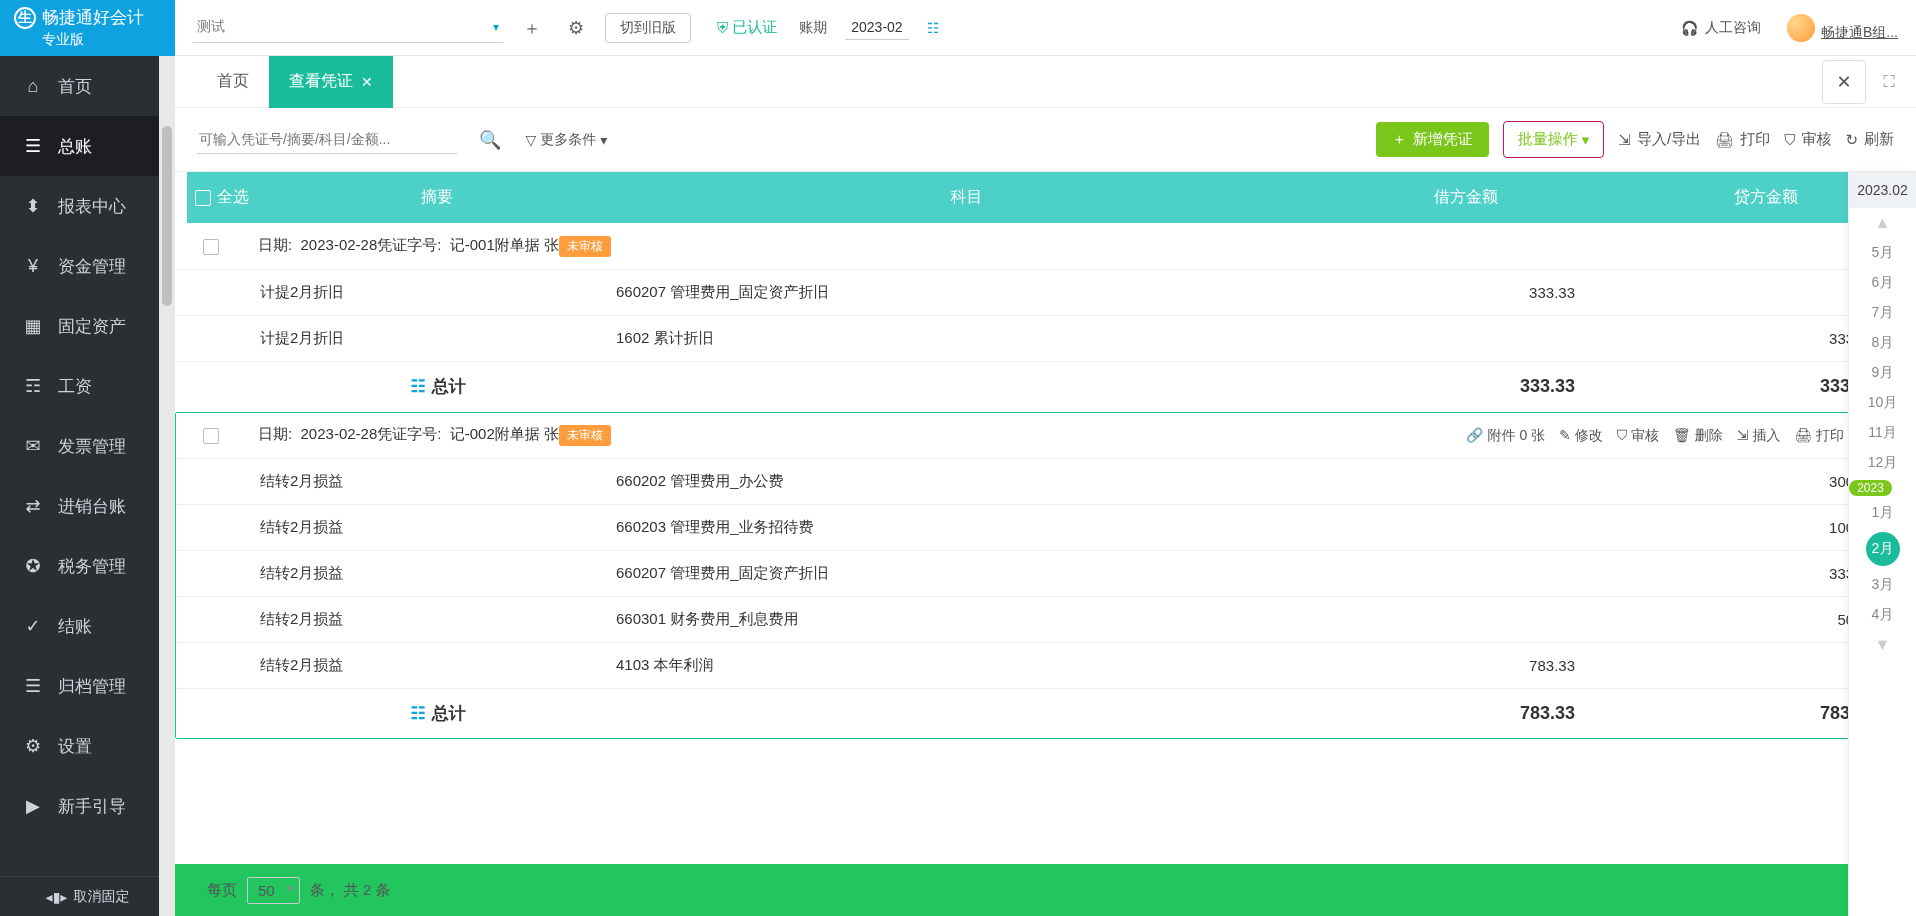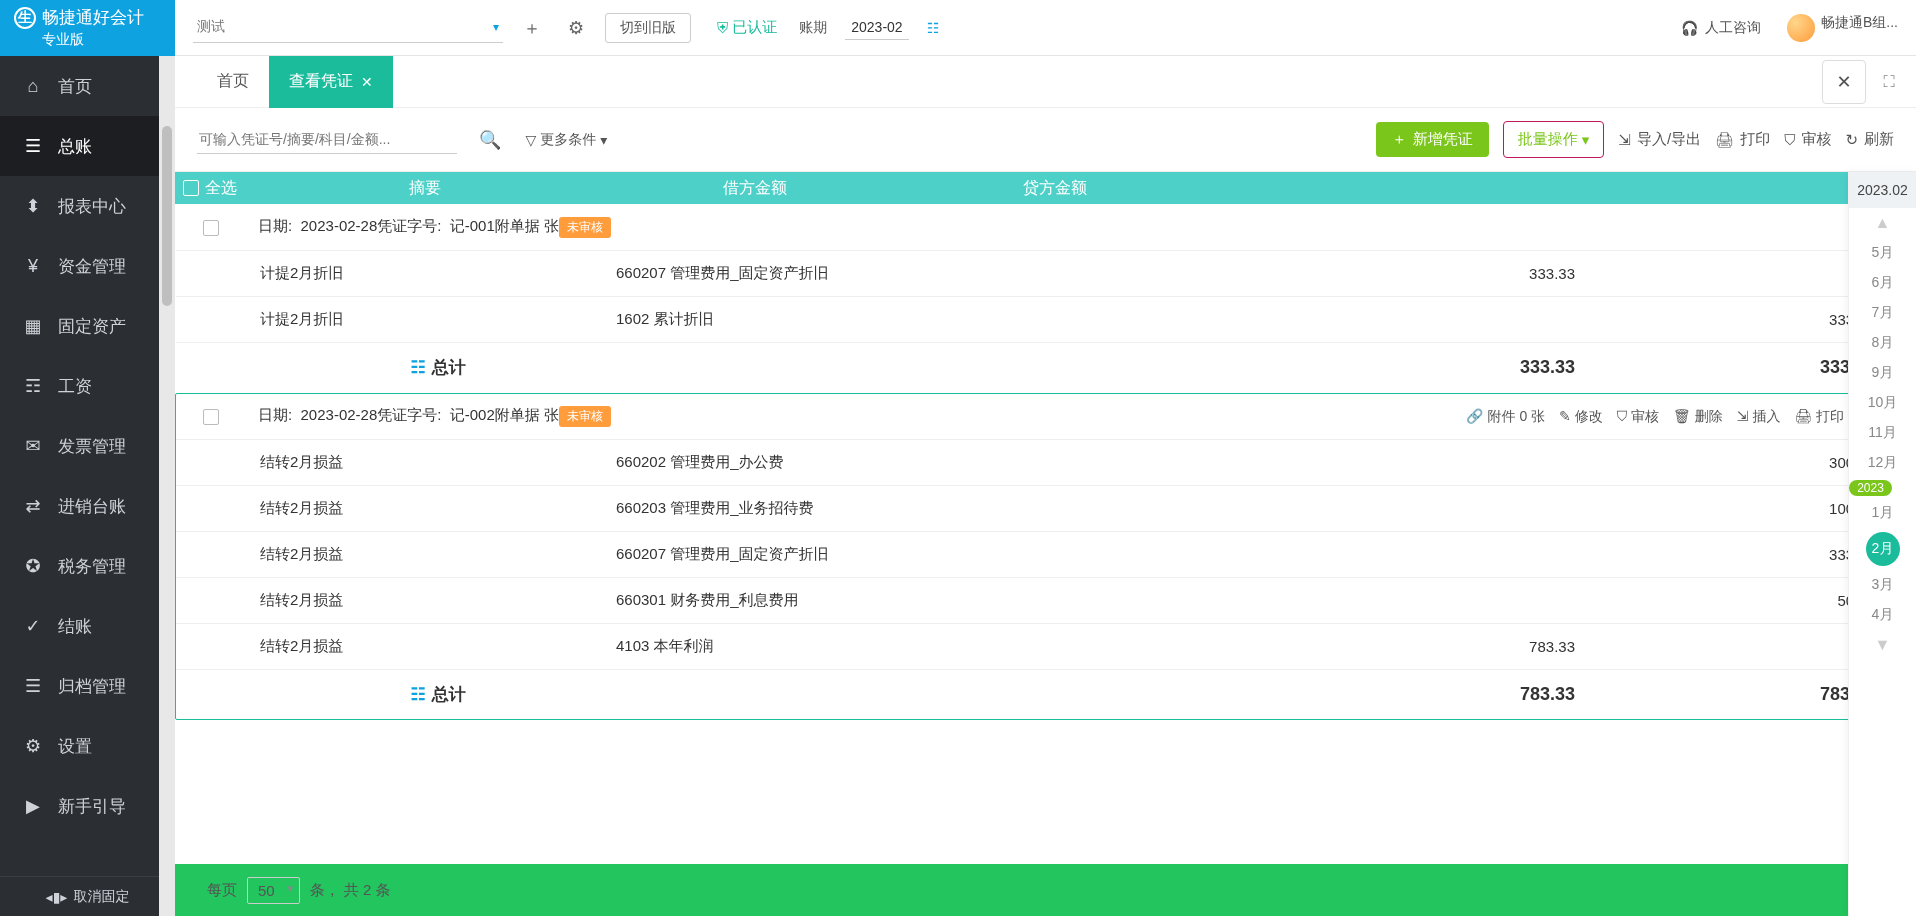--- a/index.html
+++ b/index.html
@@ -18,21 +18,21 @@
 .chev-down { color: #0fa2e0; font-size: 12px; }
 .icon-btn { width: 30px; height: 30px; display: flex; align-items: center; justify-content: center; color: #666; cursor: pointer; font-size: 18px; }
 .old-ver-btn { border: 1px solid #ccc; padding: 5px 14px; border-radius: 3px; color: #555; cursor: pointer; font-size: 14px; }
 .verified { color: #1abc9c; display: flex; align-items: center; gap: 4px; font-size: 15px; margin-left: 12px; }
 .period-label { color: #555; margin-left: 8px; }
 .period-val { border-bottom: 1px solid #ccc; padding: 4px 6px; margin-left: 4px; }
 .cal-icon { color: #0fa2e0; margin-left: 4px; }
 .spacer { flex: 1; }
 .help { display: flex; align-items: center; gap: 6px; color: #555; cursor: pointer; }
 .avatar { width: 28px; height: 28px; border-radius: 50%; background: radial-gradient(circle at 30% 30%, #ffd68a, #ff9c3c); display: inline-block; }
-.user { display: flex; align-items: flex-start; gap: 6px; color: #555; cursor: pointer; margin-left: 12px; }
+.user { display: flex; align-items: flex-end; gap: 6px; color: #555; cursor: pointer; margin-left: 12px; text-decoration: underline; }
 
 
 .main-row { flex: 1; display: flex; overflow: hidden; }
 
 
 .sidebar { width: 175px; background: #2b2e33; color: #cfd3d9; display: flex; flex-direction: column; position: relative; }
 .side-scroll { position: absolute; right: 0; top: 0; width: 16px; height: 100%; background: #e8e8e8; }
 .side-scroll-thumb { position: absolute; top: 70px; left: 3px; width: 10px; height: 180px; background: #bfbfbf; border-radius: 5px; }
 .side-item { height: 60px; display: flex; align-items: center; gap: 14px; padding-left: 22px; font-size: 17px; cursor: pointer; }
 .side-item.active { background: #1c1e22; color: #fff; }
@@ -55,21 +55,21 @@
 .search-input { border: none; outline: none; flex: 1; font-size: 14px; }
 .search-ico { color: #777; cursor: pointer; font-size: 18px; margin-left: 8px; }
 .more-cond { display: flex; align-items: center; gap: 4px; color: #555; cursor: pointer; margin-left: 10px; }
 .toolbar-spacer { flex: 1; }
 .btn-primary { background: #7bc61a; color: #fff; border-radius: 4px; padding: 8px 16px; display: flex; align-items: center; gap: 6px; cursor: pointer; border: none; font-size: 15px; }
 .btn-outline { border: 1px solid #be185d; color: #7bc61a; border-radius: 4px; padding: 8px 14px; display: flex; align-items: center; gap: 4px; cursor: pointer; background: #fff; font-size: 15px; }
 .tool-link { display: flex; align-items: center; gap: 6px; color: #555; cursor: pointer; font-size: 15px; }
 
 
 .table-wrap { flex: 1; background: #fff; display: flex; flex-direction: column; position: relative; }
-.thead { height: 32px; background: #4dd0c8; color: #fff; display: flex; align-items: center; font-size: 16px; position: relative; }
+.thead { height: 51px; background: #4dd0c8; color: #fff; display: flex; align-items: center; font-size: 16px; position: relative; margin-left: 12px; }
 .th-chk { width: 70px; display: flex; align-items: center; justify-content: center; gap: 6px; }
 .th-summary { width: 360px; text-align: center; }
 .th-subject { flex: 1; text-align: center; }
 .th-debit { width: 300px; text-align: center; }
 .th-credit { width: 300px; text-align: center; }
 .th-expand { position: absolute; right: -1px; top: 0; width: 24px; height: 44px; background: #e8e8e8; color: #999; display: flex; align-items: center; justify-content: center; cursor: pointer; font-size: 14px; }
 .chk { width: 16px; height: 16px; border: 1px solid #fff; border-radius: 2px; background: transparent; }
 .chk.dark { border-color: #bbb; }
 
 .tbody { flex: 1; overflow: auto; }
@@ -265,20 +265,21 @@
         </div>
       </div>
 
       <div class="table-wrap">
         <div class="thead">
           <div class="th-chk">
             <span class="chk"></span>
             <span>全选</span>
           </div>
           <div class="th-summary">摘要</div>
+          <div class="th-subject">科目</div>
           <div class="th-debit">借方金额</div>
           <div class="th-credit">贷方金额</div>
           <div class="th-expand">≫</div>
         </div>
         <div class="tbody" id="tbody">
             <div class="voucher-card">
               <div class="v-header">
     <div class="v-chk">
                   <span class="chk dark"></span>
                 </div>

